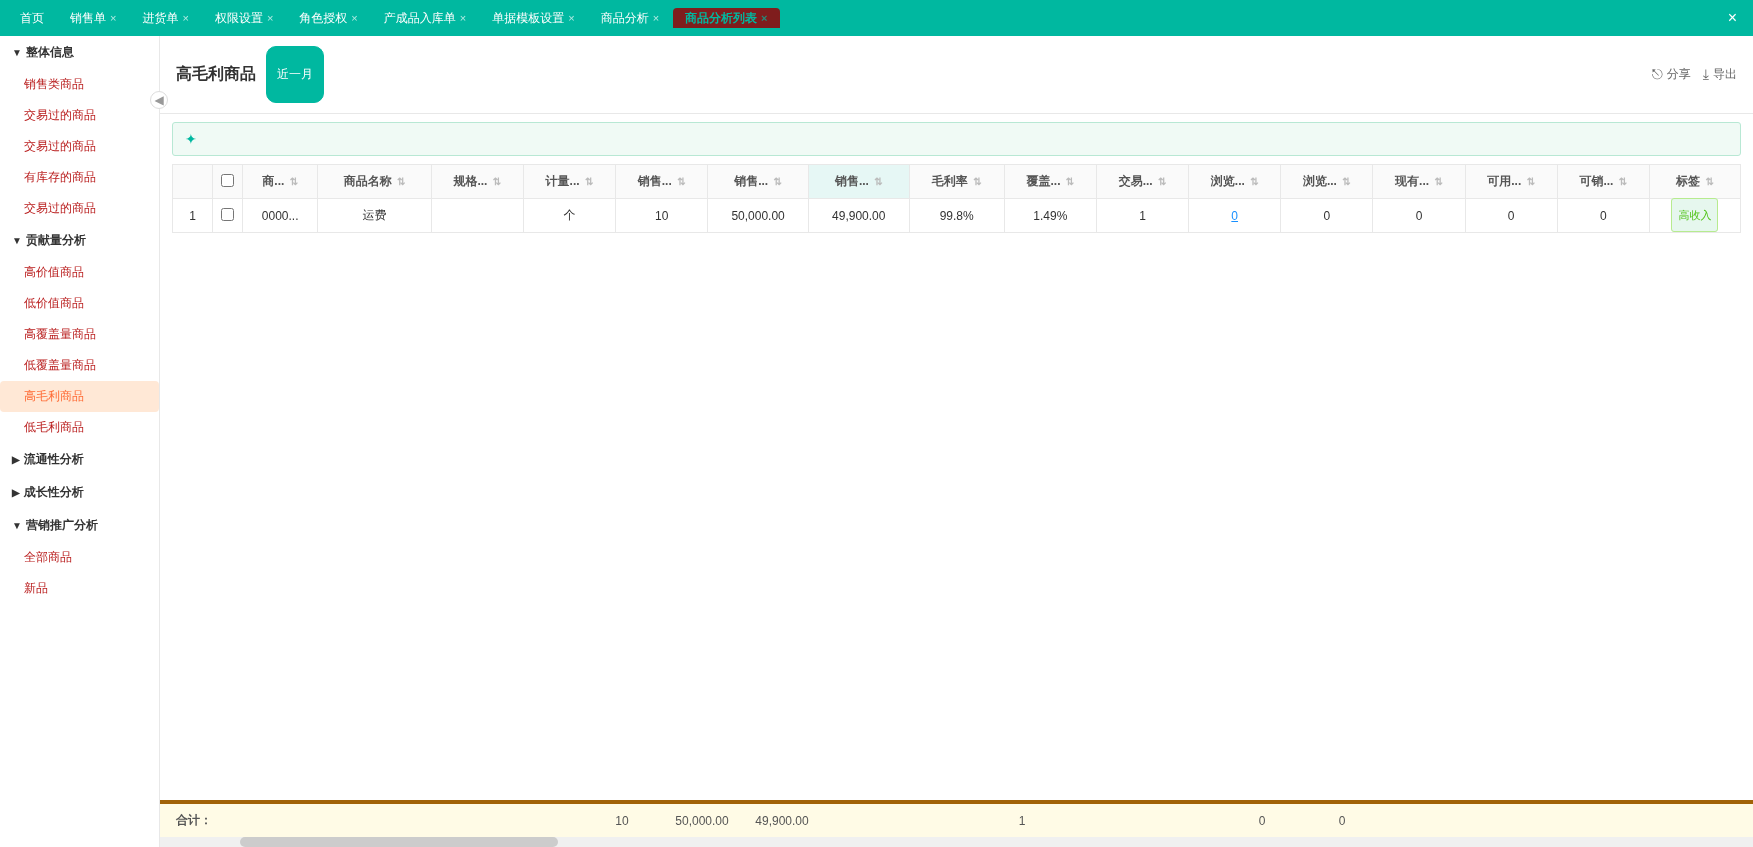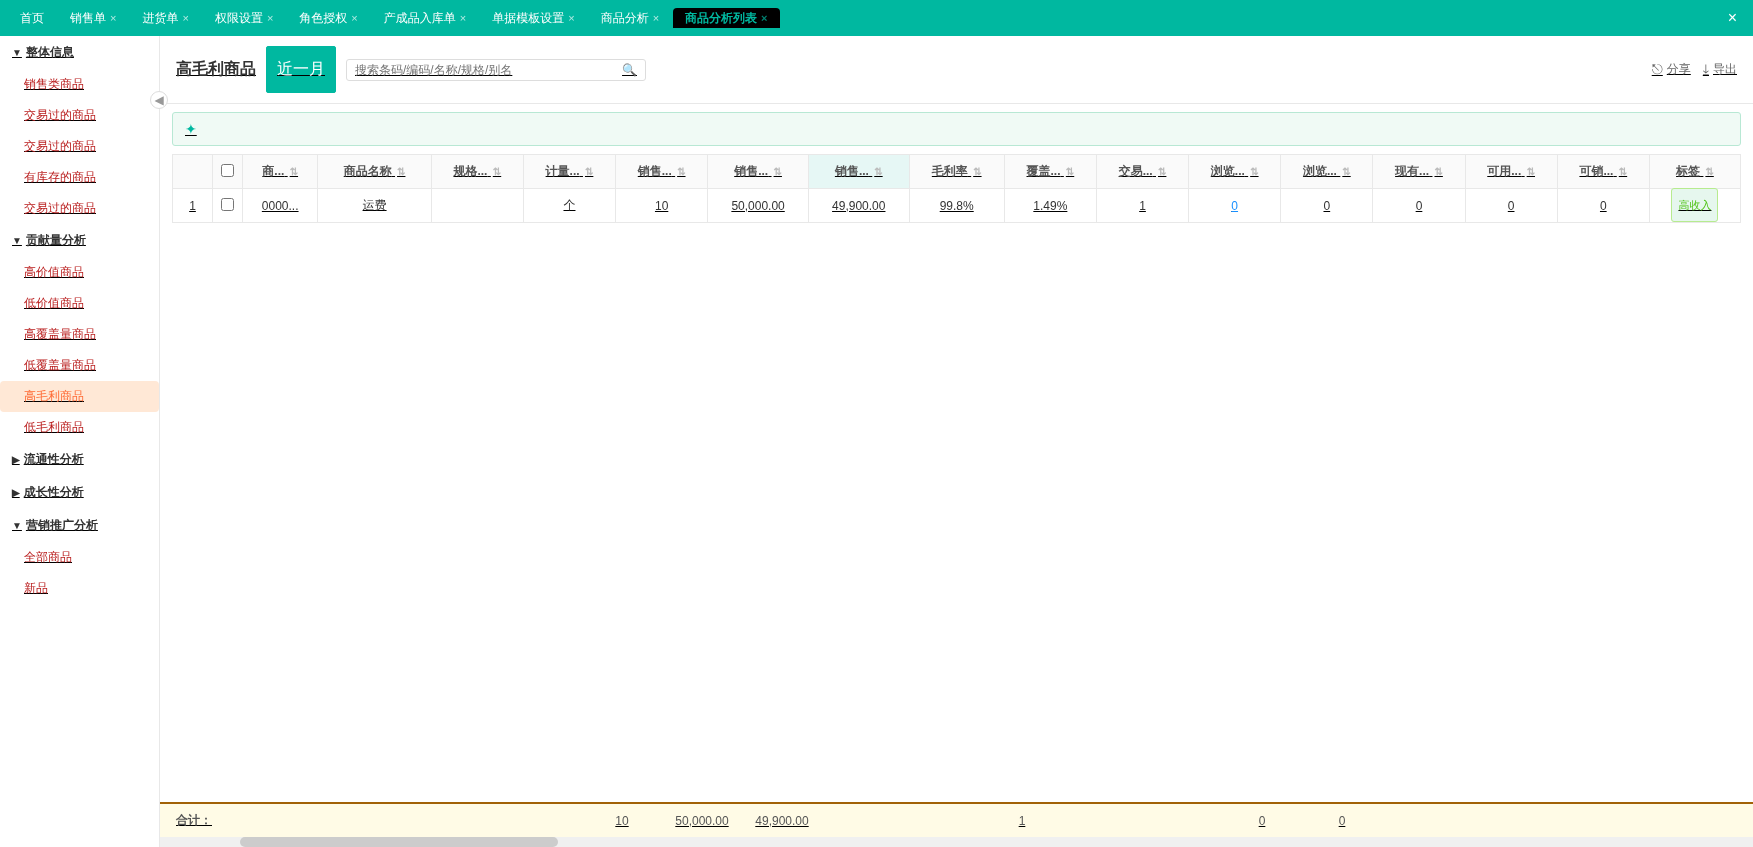--- a/index.html
+++ b/index.html
@@ -20,21 +20,21 @@
       height: 20px;
       display: flex;
       align-items: center;
       cursor: pointer;
       white-space: nowrap;
       font-size: 13px;
       color: #fff;
       gap: 4px;
     }
     .nav-item.active {
-      background: #000000;
+      background: #7f1d1d;
       color: #00b8a0;
       border-radius: 4px 4px 0 0;
       font-weight: bold;
     }
     .nav-item .close-x {
       font-size: 11px;
       opacity: 0.7;
       cursor: pointer;
     }
     .nav-spacer { flex: 1; }
@@ -105,24 +105,24 @@
     }
     .content-title {
       font-size: 16px;
       font-weight: bold;
       color: #333;
     }
     .filter-btn {
       background: #fff;
       border: 1px solid #00b8a0;
       color: #00b8a0;
-      padding: 12px 10px;
-      border-radius: 2px;
-      cursor: pointer;
-      font-size: 16px;
+      padding: 19px 10px;
+      border-radius: 10px;
+      cursor: pointer;
+      font-size: 12px;
     }
     .filter-btn.active {
       background: #00b8a0;
       color: #fff;
     }
     .search-box {
       display: flex;
       align-items: center;
       border: 1px solid #ddd;
       border-radius: 3px;
@@ -229,21 +229,21 @@
       border-radius: 3px;
       font-size: 11px;
     }
     .link-blue { color: #1890ff; text-decoration: underline; cursor: pointer; }
     .col-seq { width: 40px; }
     .col-checkbox { width: 30px; }
 
     
     .footer-total {
       background: #fffbe6;
-      border-top: 2px solid #a16207;
+      border-top: 4px solid #a16207;
       padding: 8px 16px;
       display: flex;
       align-items: center;
       gap: 20px;
       font-size: 12px;
       color: #555;
       flex-shrink: 0;
     }
     .footer-total .total-label { font-weight: bold; margin-right: 20px; }
     .footer-total .total-cell {
@@ -258,21 +258,21 @@
       position: relative;
     }
     .scrollbar-thumb {
       background: #ccc;
       height: 10px;
       border-radius: 5px;
       width: 20%;
       margin-left: 5%;
     }
 
-    .relative { position: relative; text-decoration: underline; }
+    .relative { position: relative; }
   </style>
 </head>
 <body>
 
 <div>
 
   <nav class="top-nav">
     <div class="nav-item">
       <span>首页</span>
     </div>
@@ -393,24 +393,20 @@
 
     <div class="sidebar-toggle">
       <span>◀</span>
     </div>
 
     <div class="content-area">
 
       <div class="content-header">
         <span class="content-title">高毛利商品</span>
         <button class="filter-btn active">近一月</button>
-        <div class="search-box">
-          <input type="text" placeholder="搜索条码/编码/名称/规格/别名" style="">
-          <span style="color:#bbb;">🔍</span>
-        </div>
         <div class="header-actions">
           <div class="action-btn">
             <span style="font-size:14px;">⎋</span>
             <span>分享</span>
           </div>
           <div class="action-btn">
             <span style="font-size:14px;">⤓</span>
             <span>导出</span>
           </div>
         </div>

